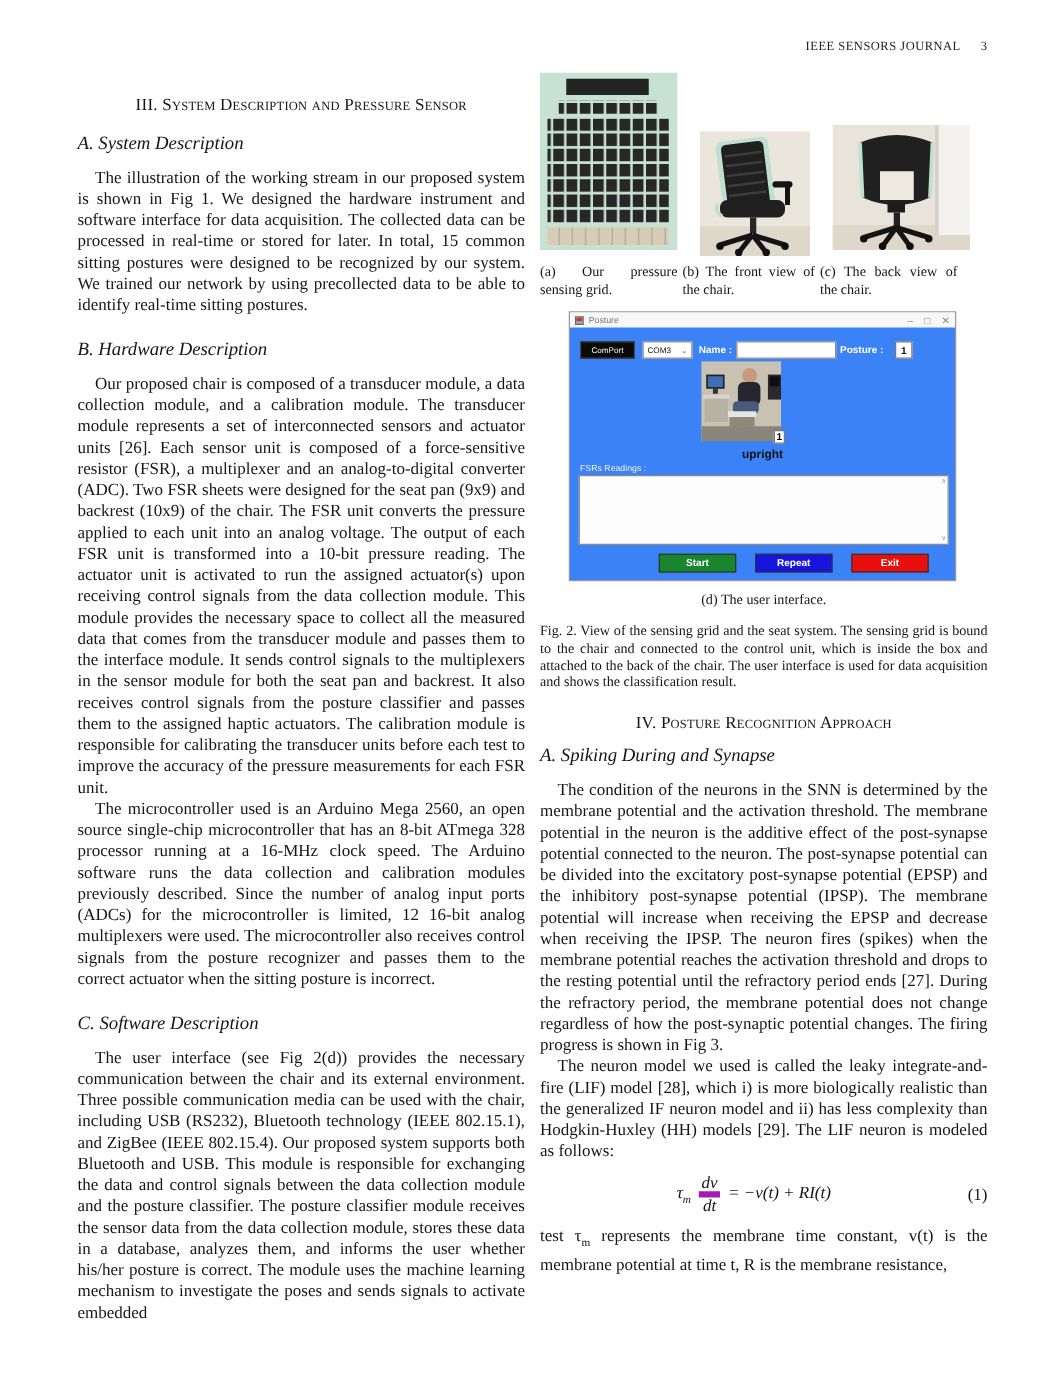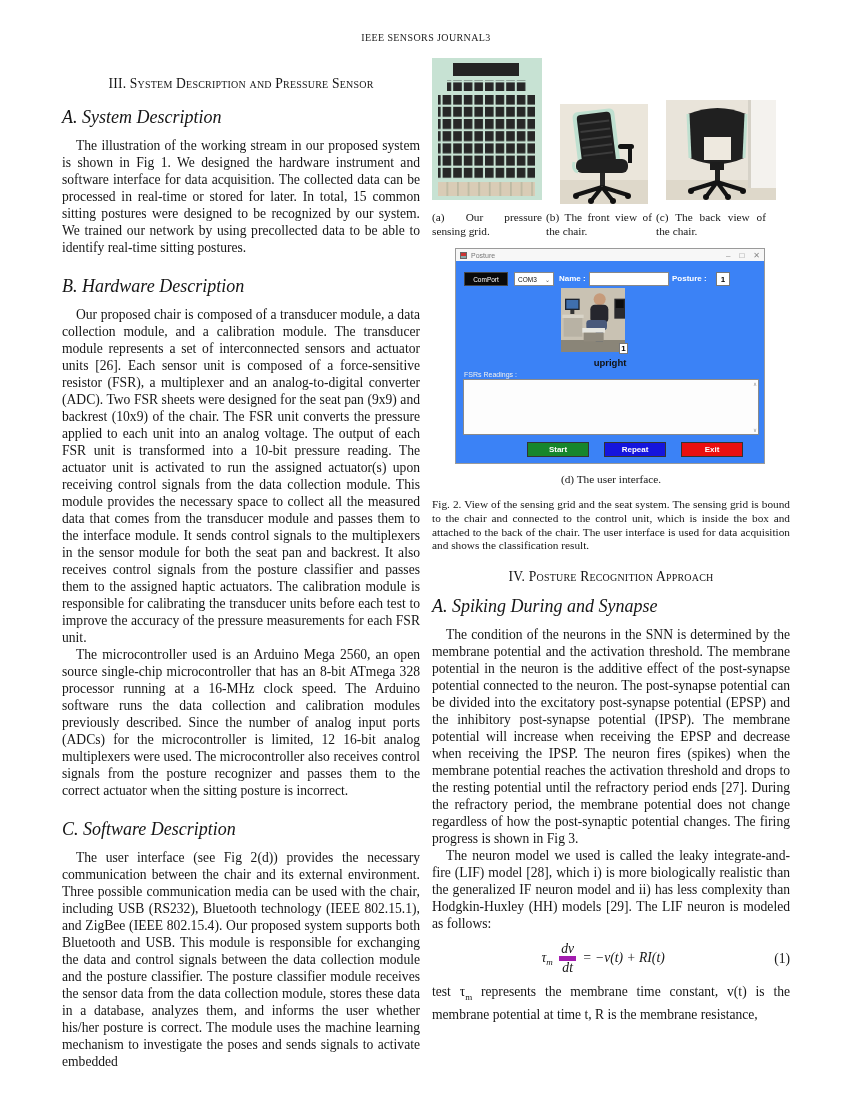--- a/index.html
+++ b/index.html
@@ -4,33 +4,33 @@
 <style>
   * { margin:0; padding:0; box-sizing:border-box; }
   html,body { background:#ffffff; }
   body {
     width:850px; height:1100px; position:relative;
     font-family:"Liberation Serif", serif; color:#151515;
   }
   
   .run-head {
     position:absolute; top:32px; left:62px; right:60px;
-    display:flex; justify-content:center;
-    font-size:10px; letter-spacing:.4px; color:#222;
+    display:flex; justify-content:flex-end;
+    font-size:10px; letter-spacing:.4px; color:#222;gap:16px;
   }
   
   .col { position:absolute; width:358px; text-align:justify; }
   .col-left  { left:62px;  top:70px; }
   .col-right { left:432px; top:58px; }
 
   .sec-heading {
     font-variant:small-caps; text-align:center; font-size:13.6px;
     letter-spacing:.2px; margin:6px 0 11px 0; font-weight:normal;
   }
-  .sub-heading { font-style:italic; font-size:18px; font-weight:normal; margin:15px 0 9px 0; text-align:left; }
+  .sub-heading { font-style:italic; font-size:15px; font-weight:normal; margin:15px 0 9px 0; text-align:left; }
   p.body { font-size:13.6px; line-height:17px; text-indent:14px; }
   p.body.noindent { text-indent:0; }
   .gap-lg { margin-top:20px; }
 
   
   .figure2 { width:358px; }
   .fig-row { display:flex; align-items:flex-end; gap:9px; }
   .fig-cell-a { width:110px; } .fig-cell-b { width:106px; display:flex; justify-content:center; } .fig-cell-c { width:110px; }
   .subcap-row { display:flex; gap:4px; margin-top:7px; }
   .subcap { font-size:11.3px; line-height:13.5px; text-align:justify; }

